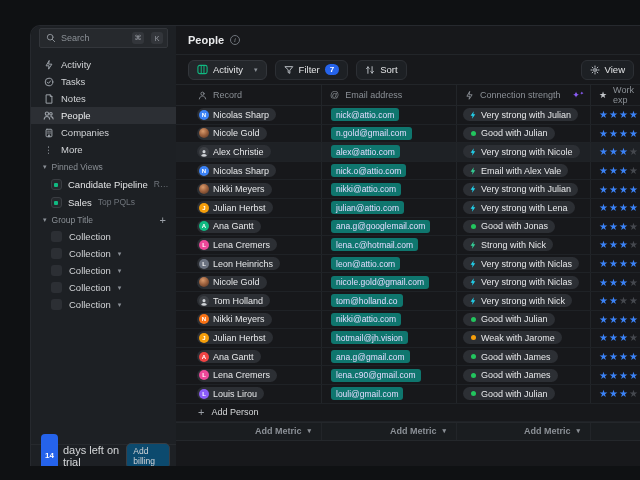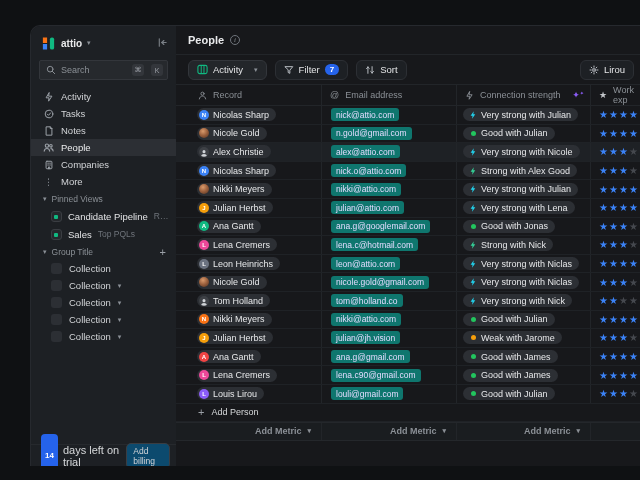--- a/index.html
+++ b/index.html
@@ -94,36 +94,20 @@
   .fcell.c1 { width:146px; } .fcell.c2 { width:135px; } .fcell.c3 { width:134px; }
   .fcell.c4 { flex:1; border-right:none; }
   svg.ln { fill:none; stroke:currentColor; stroke-width:1.2; stroke-linecap:round; stroke-linejoin:round; }
 </style>
 </head>
 <body>
 
 <div class="app">
 
   <div class="sidebar">
-    <div class="sb-header">
-      <svg class="logo" viewBox="0 0 16 16">
-        <path d="M2 1.5h4.5v6H2z" rx="1.5" fill="#f97316"></path>
-        <path d="M2 8.5h4.5v6H2z" fill="#3b82f6"></path>
-        <rect x="9.5" y="1.5" width="4.5" height="13" rx="2" fill="#10b981"></rect>
-      </svg>
-      <span class="ws-name">attio</span>
-      <span class="chev">▾</span>
-      <span class="collapse">
-        <svg class="ln" width="11" height="11" viewBox="0 0 12 12">
-            <path d="M2.5 2v8"></path>
-            <path d="M10 6H5"></path>
-            <path d="M7.5 3.8 5.2 6l2.3 2.2"></path>
-          </svg>
-      </span>
-    </div>
 
     <div class="searchbox">
       <svg class="ln" width="10" height="10" viewBox="0 0 12 12" style="color:#8b9096">
           <circle cx="5" cy="5" r="3.4"></circle>
           <path d="M7.6 7.6 10.4 10.4"></path>
         </svg>
       <span class="ph">Search</span>
       <span class="key">⌘</span>
       <span class="key">K</span>
     </div>
@@ -258,21 +242,21 @@
             <path d="M3.5 10V2.5M3.5 2.5 1.8 4.2M3.5 2.5l1.7 1.7"></path>
             <path d="M8.5 2v7.5M8.5 9.5 6.8 7.8M8.5 9.5l1.7-1.7"></path>
           </svg>
         <span>Sort</span>
       </span>
       <span class="tb-btn flat settings-btn">
         <svg class="ln" width="10" height="10" viewBox="0 0 12 12" style="color:#b8bcc2">
             <circle cx="6" cy="6" r="1.6"></circle>
             <path d="M6 1.2v1.5M6 9.3v1.5M1.2 6h1.5M9.3 6h1.5M2.6 2.6l1.1 1.1M8.3 8.3l1.1 1.1M9.4 2.6 8.3 3.7M3.7 8.3 2.6 9.4"></path>
           </svg>
-        <span>Lirou</span>
+        <span>View</span>
       </span>
     </div>
 
     <div class="thead">
       <div class="hcell c1">
         <svg class="ln" width="9" height="9" viewBox="0 0 12 12">
             <circle cx="6" cy="3.6" r="2.1"></circle>
             <path d="M1.8 10.6c.4-2.6 2.1-3.8 4.2-3.8s3.8 1.2 4.2 3.8"></path>
           </svg>
         <span>Record</span>
@@ -392,21 +376,21 @@
           <div class="cell eml">
             <span class="email-pill">nick.o@attio.com</span>
           </div>
           <div class="cell con">
             <span class="pill" style="padding-left: 6px;">
               <span class="conn-ico" style="color: rgb(52, 211, 153);">
                 <svg viewBox="0 0 10 10">
                   <path d="M5.9.4 2 5.8h2.4L3.9 9.6l3.9-5.4H5.4z" fill="currentColor"></path>
                 </svg>
               </span>
-              <span>Strong with Alex Good</span>
+              <span>Email with Alex Vale</span>
             </span>
           </div>
           <div class="cell str">
             <span class="star on">★</span>
             <span class="star on">★</span>
             <span class="star on">★</span>
             <span class="star">★</span>
             <span class="star">★</span>
           </div>
         </div>
@@ -636,21 +620,21 @@
           </div>
         </div>
         <div class="row">
           <div class="cell rec">
             <span class="pill">
               <span class="avatar" style="background: rgb(245, 158, 11);">J</span>
               <span>Julian Herbst</span>
             </span>
           </div>
           <div class="cell eml">
-            <span class="email-pill">julian@jh.vision</span>
+            <span class="email-pill">hotmail@jh.vision</span>
           </div>
           <div class="cell con">
             <span class="pill" style="padding-left: 6px;">
               <span class="conn-ico">
                 <span class="conn-dot" style="background: rgb(245, 158, 11);"></span>
               </span>
               <span>Weak with Jarome</span>
             </span>
           </div>
           <div class="cell str">

